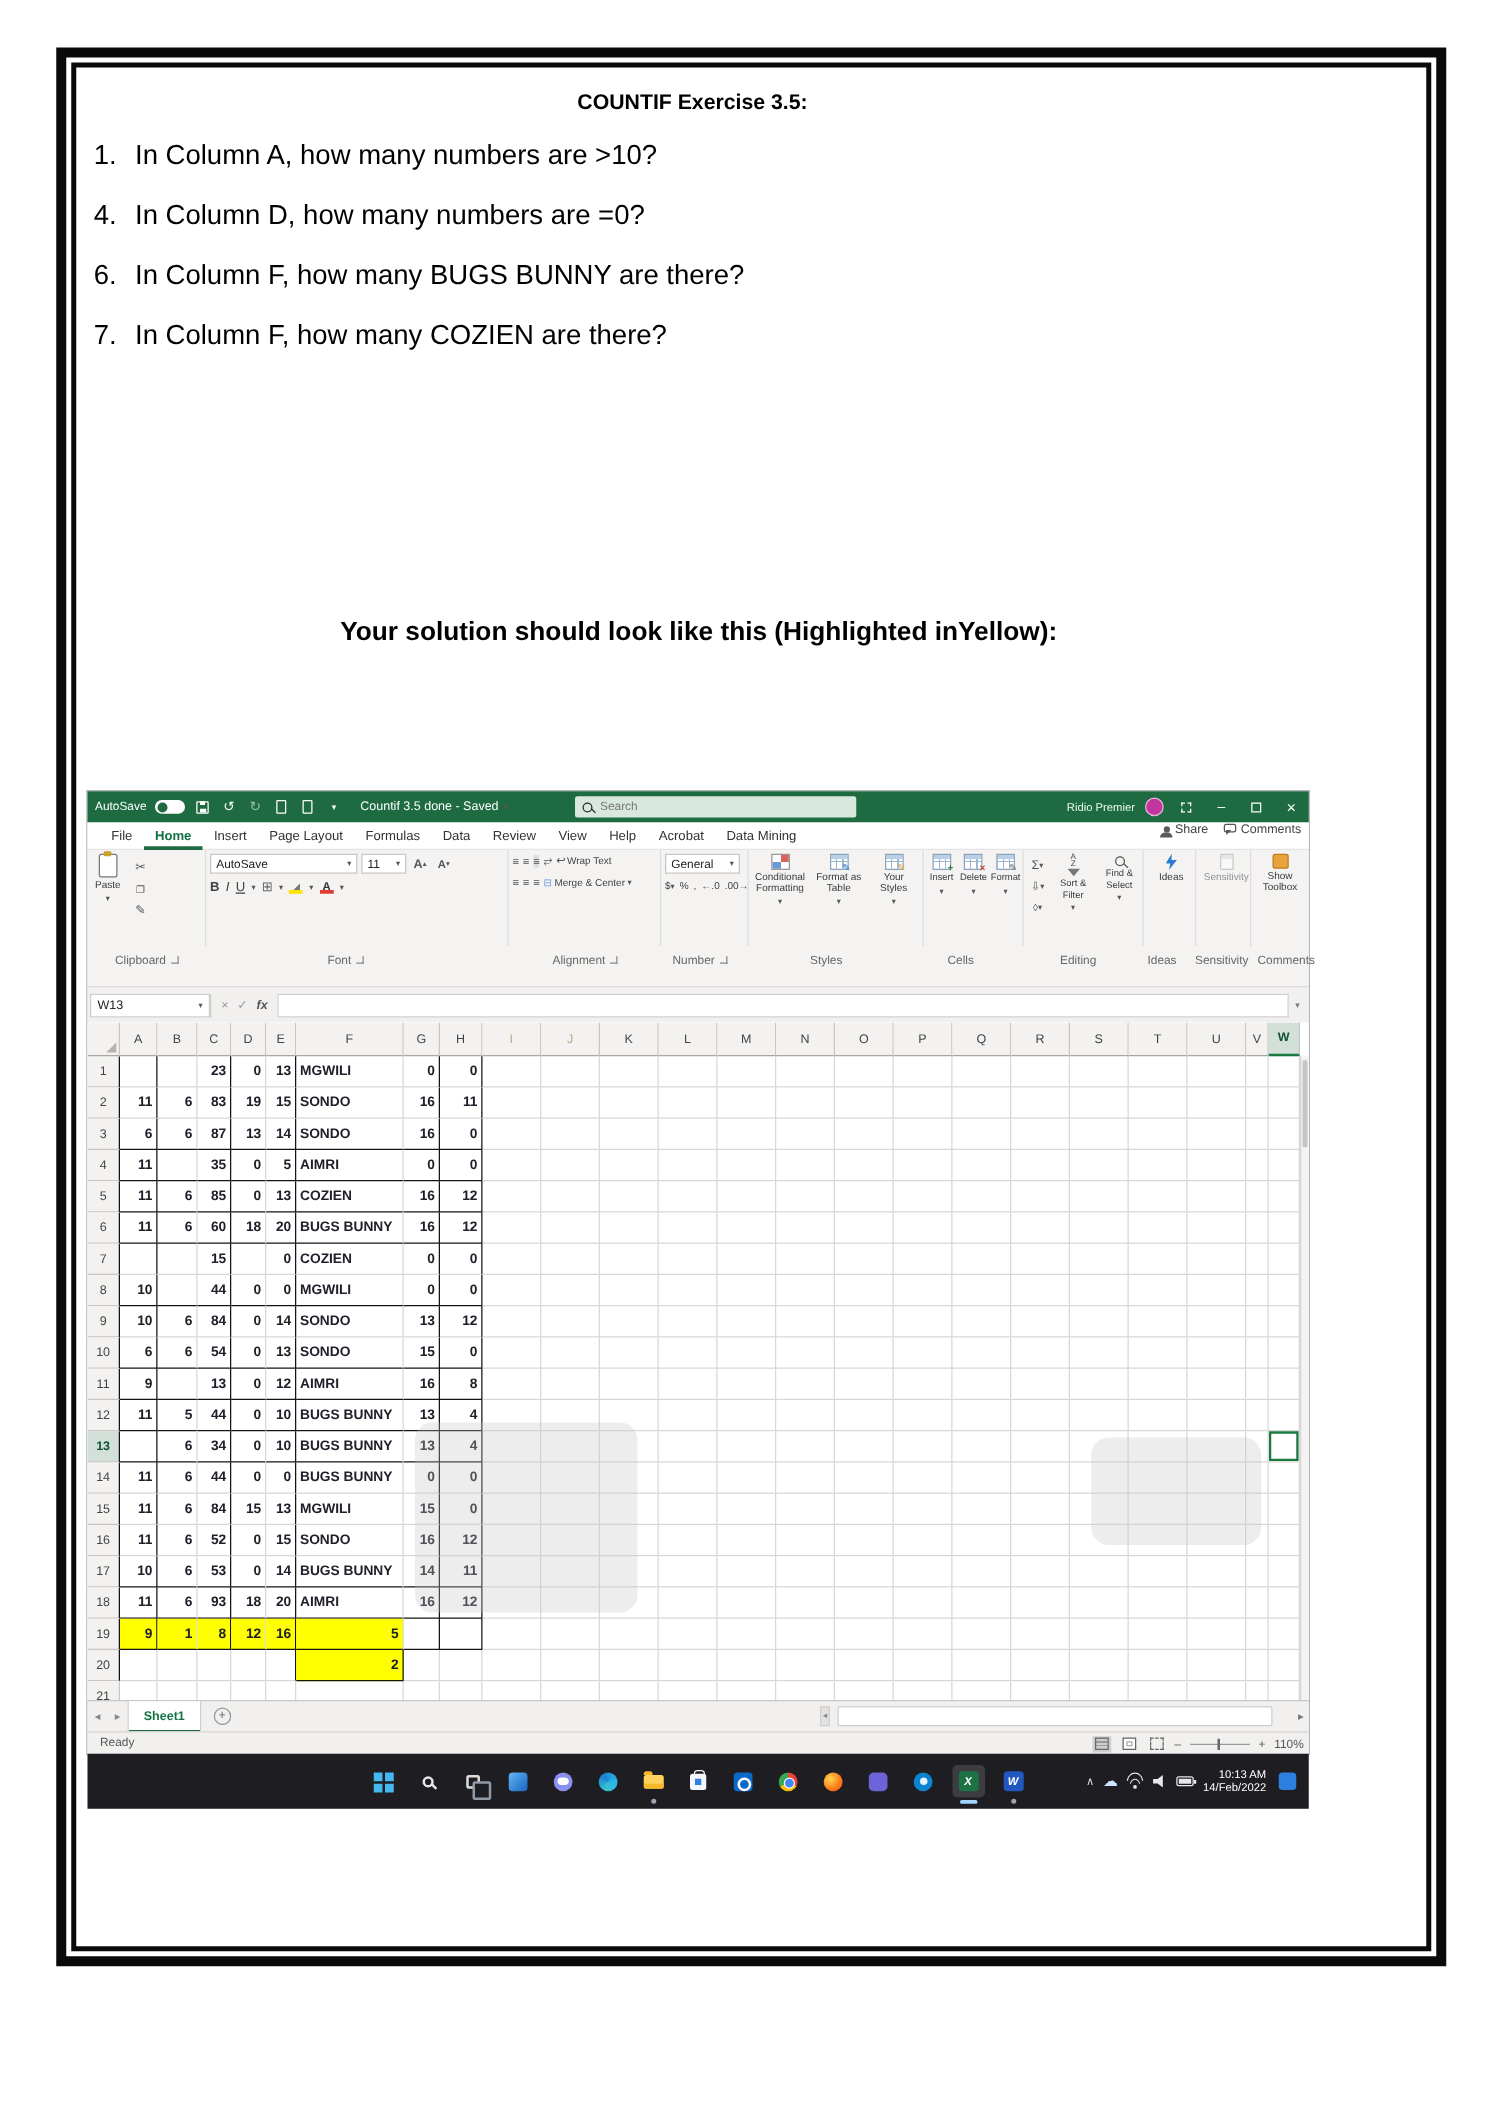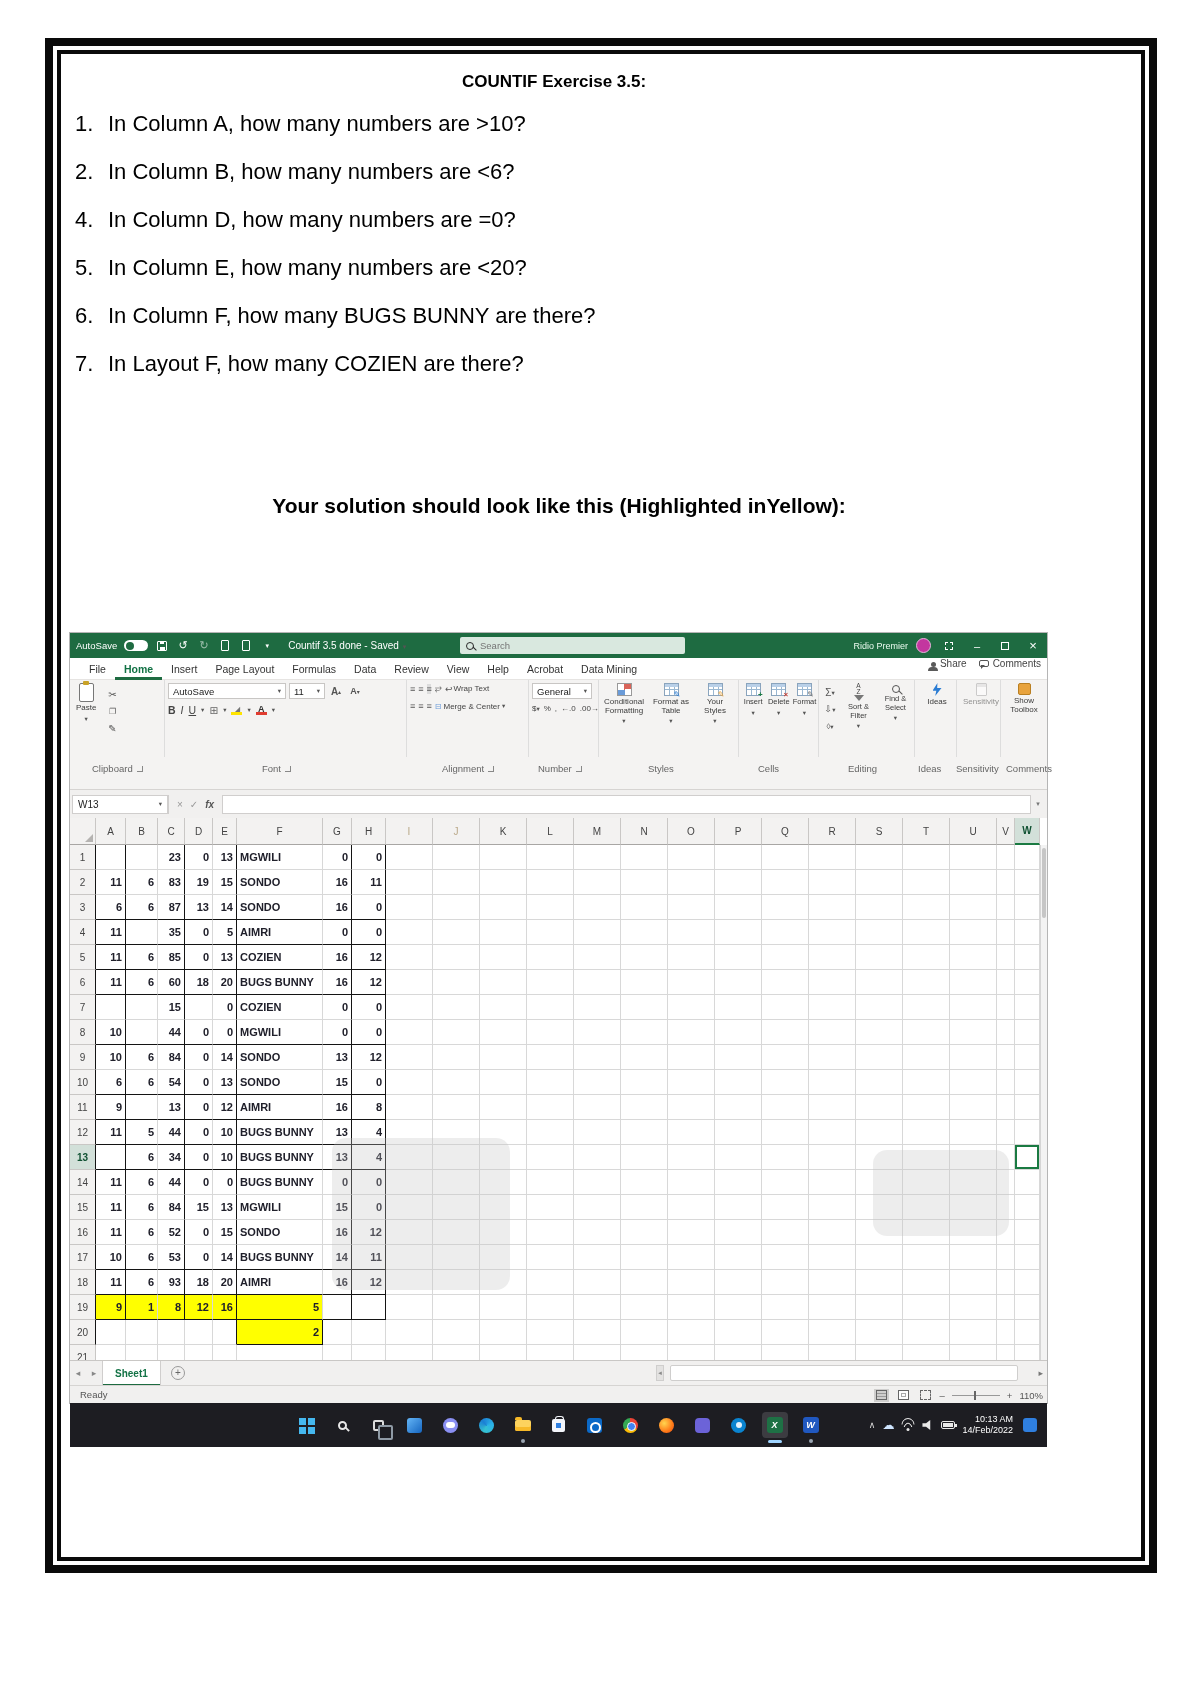--- a/index.html
+++ b/index.html
@@ -194,25 +194,23 @@
 </head>
 <body>
 
 <div class="frame-outer">
     <div class="frame-inner"></div>
   </div>
 
 <div class="doc-title">COUNTIF Exercise 3.5:</div>
 <div class="questions">
     <div class="q"><span class="qnum">1.</span><span class="qtext">In Column A, how many numbers are &gt;10?</span></div>
-    <div class="q"><span class="qnum">2.</span><span class="qtext">In Column B, how many numbers are &lt;6?</span></div>
     <div class="q"><span class="qnum">4.</span><span class="qtext">In Column D, how many numbers are =0?</span></div>
-    <div class="q"><span class="qnum">5.</span><span class="qtext">In Column E, how many numbers are &lt;20?</span></div>
     <div class="q"><span class="qnum">6.</span><span class="qtext">In Column F, how many BUGS BUNNY are there?</span></div>
-    <div class="q"><span class="qnum">7.</span><span class="qtext">In Layout F, how many COZIEN are there?</span></div>
+    <div class="q"><span class="qnum">7.</span><span class="qtext">In Column F, how many COZIEN are there?</span></div>
   </div>
 <div class="solution-note">Your solution should look like this (Highlighted inYellow):</div>
 
 <div id="excel">
 
   <div class="x-titlebar">
     <div class="ts-left">
       <span class="autosave-label">AutoSave</span>
       <span class="tgl"></span>
       <span class="tbar-ic">

